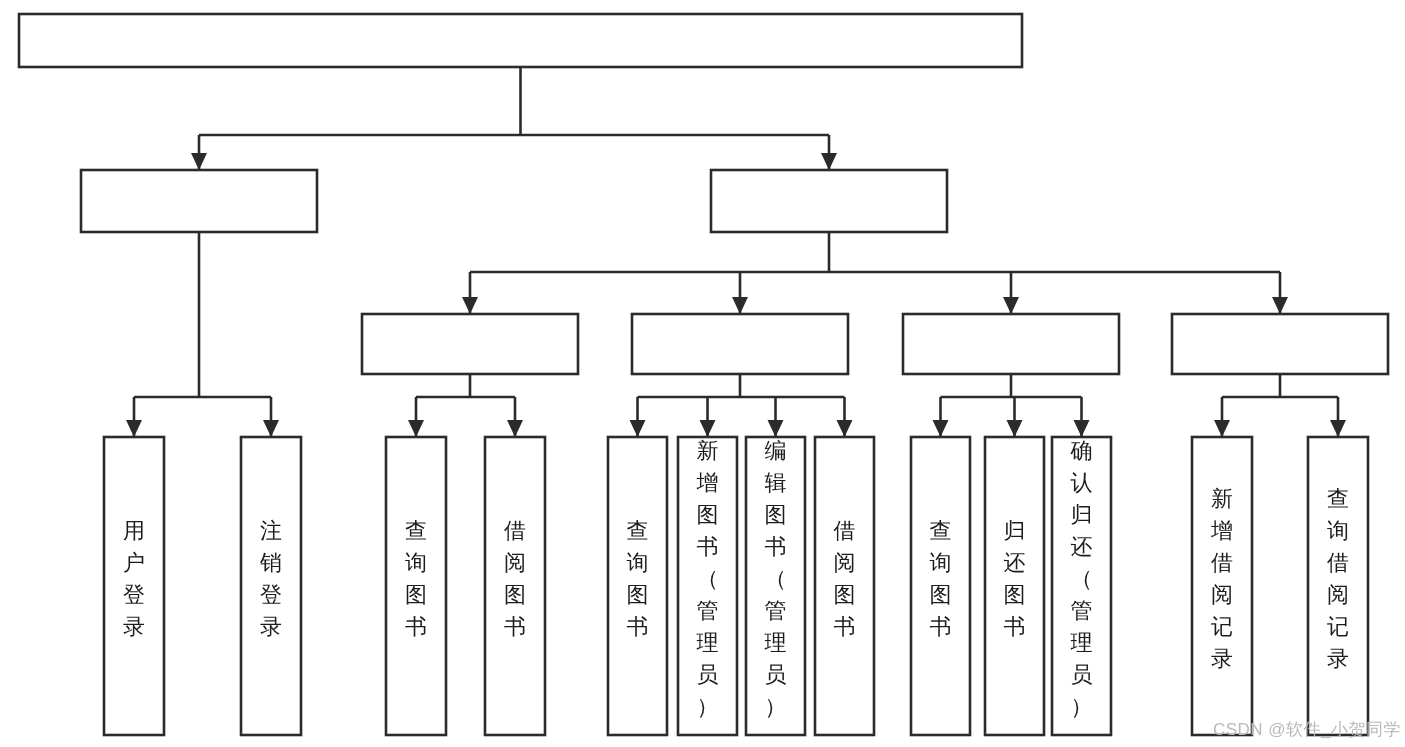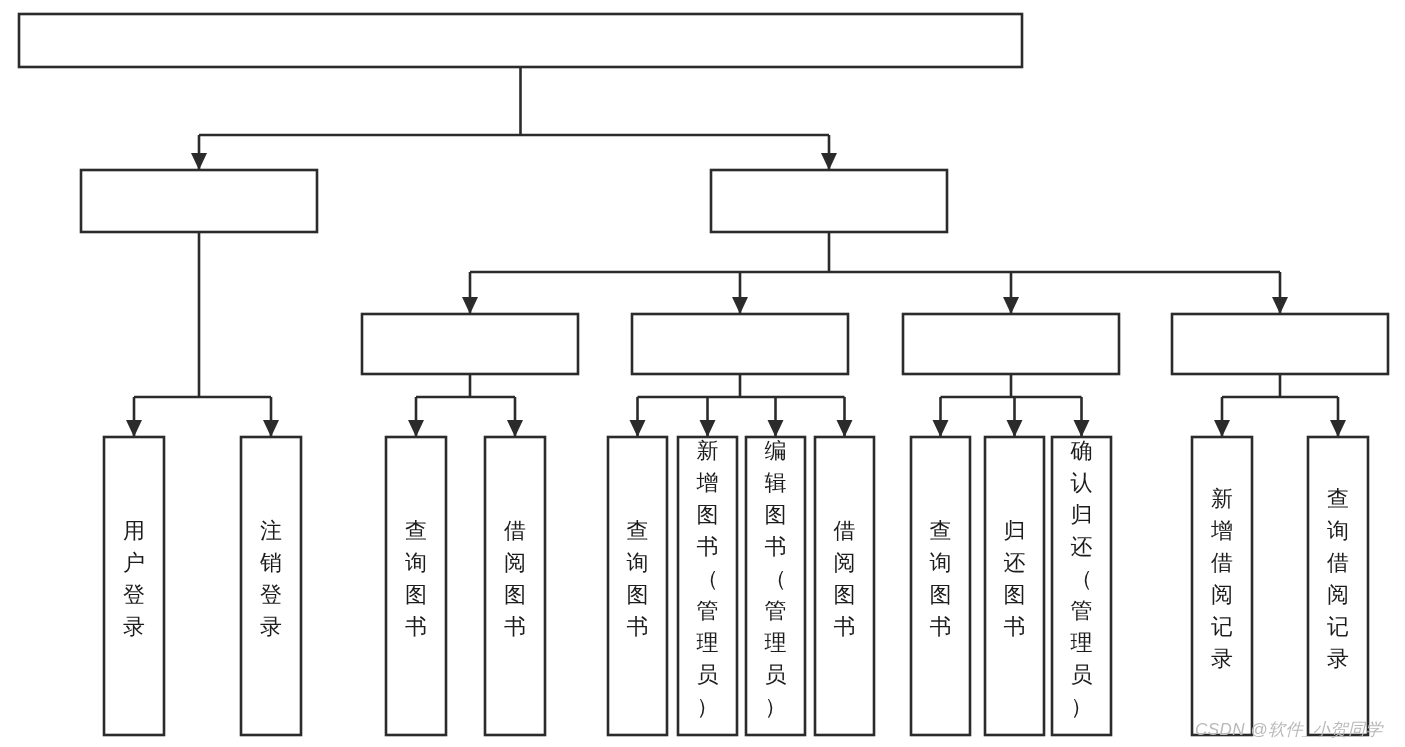--- a/index.html
+++ b/index.html
@@ -49,29 +49,28 @@
     dominant-baseline: middle;
   }
   .node-label-v {
     font-family: "Liberation Sans", "DejaVu Sans", sans-serif;
     font-size: 22px;
     fill: #1c1c1c;
     text-anchor: middle;
   }
   .watermark {
     position: absolute;
-    right: 22px;
+    right: 4px;
     bottom: 6px;
     font-family: "Liberation Sans", "DejaVu Sans", sans-serif;
     font-size: 17px;
     color: #b9b9b9;
     letter-spacing: 0.5px;
     white-space: nowrap;
     user-select: none;
-    font-style: italic;
   }
 </style>
 </head>
 <body>
 
 <div id="diagram-root">
   <svg class="flow" viewBox="0 0 1405 747" xmlns="http://www.w3.org/2000/svg">
     <g id="edges-layer">
         <g>
           <line class="connector" x1="520.5" y1="67" x2="520.5" y2="135"></line>

